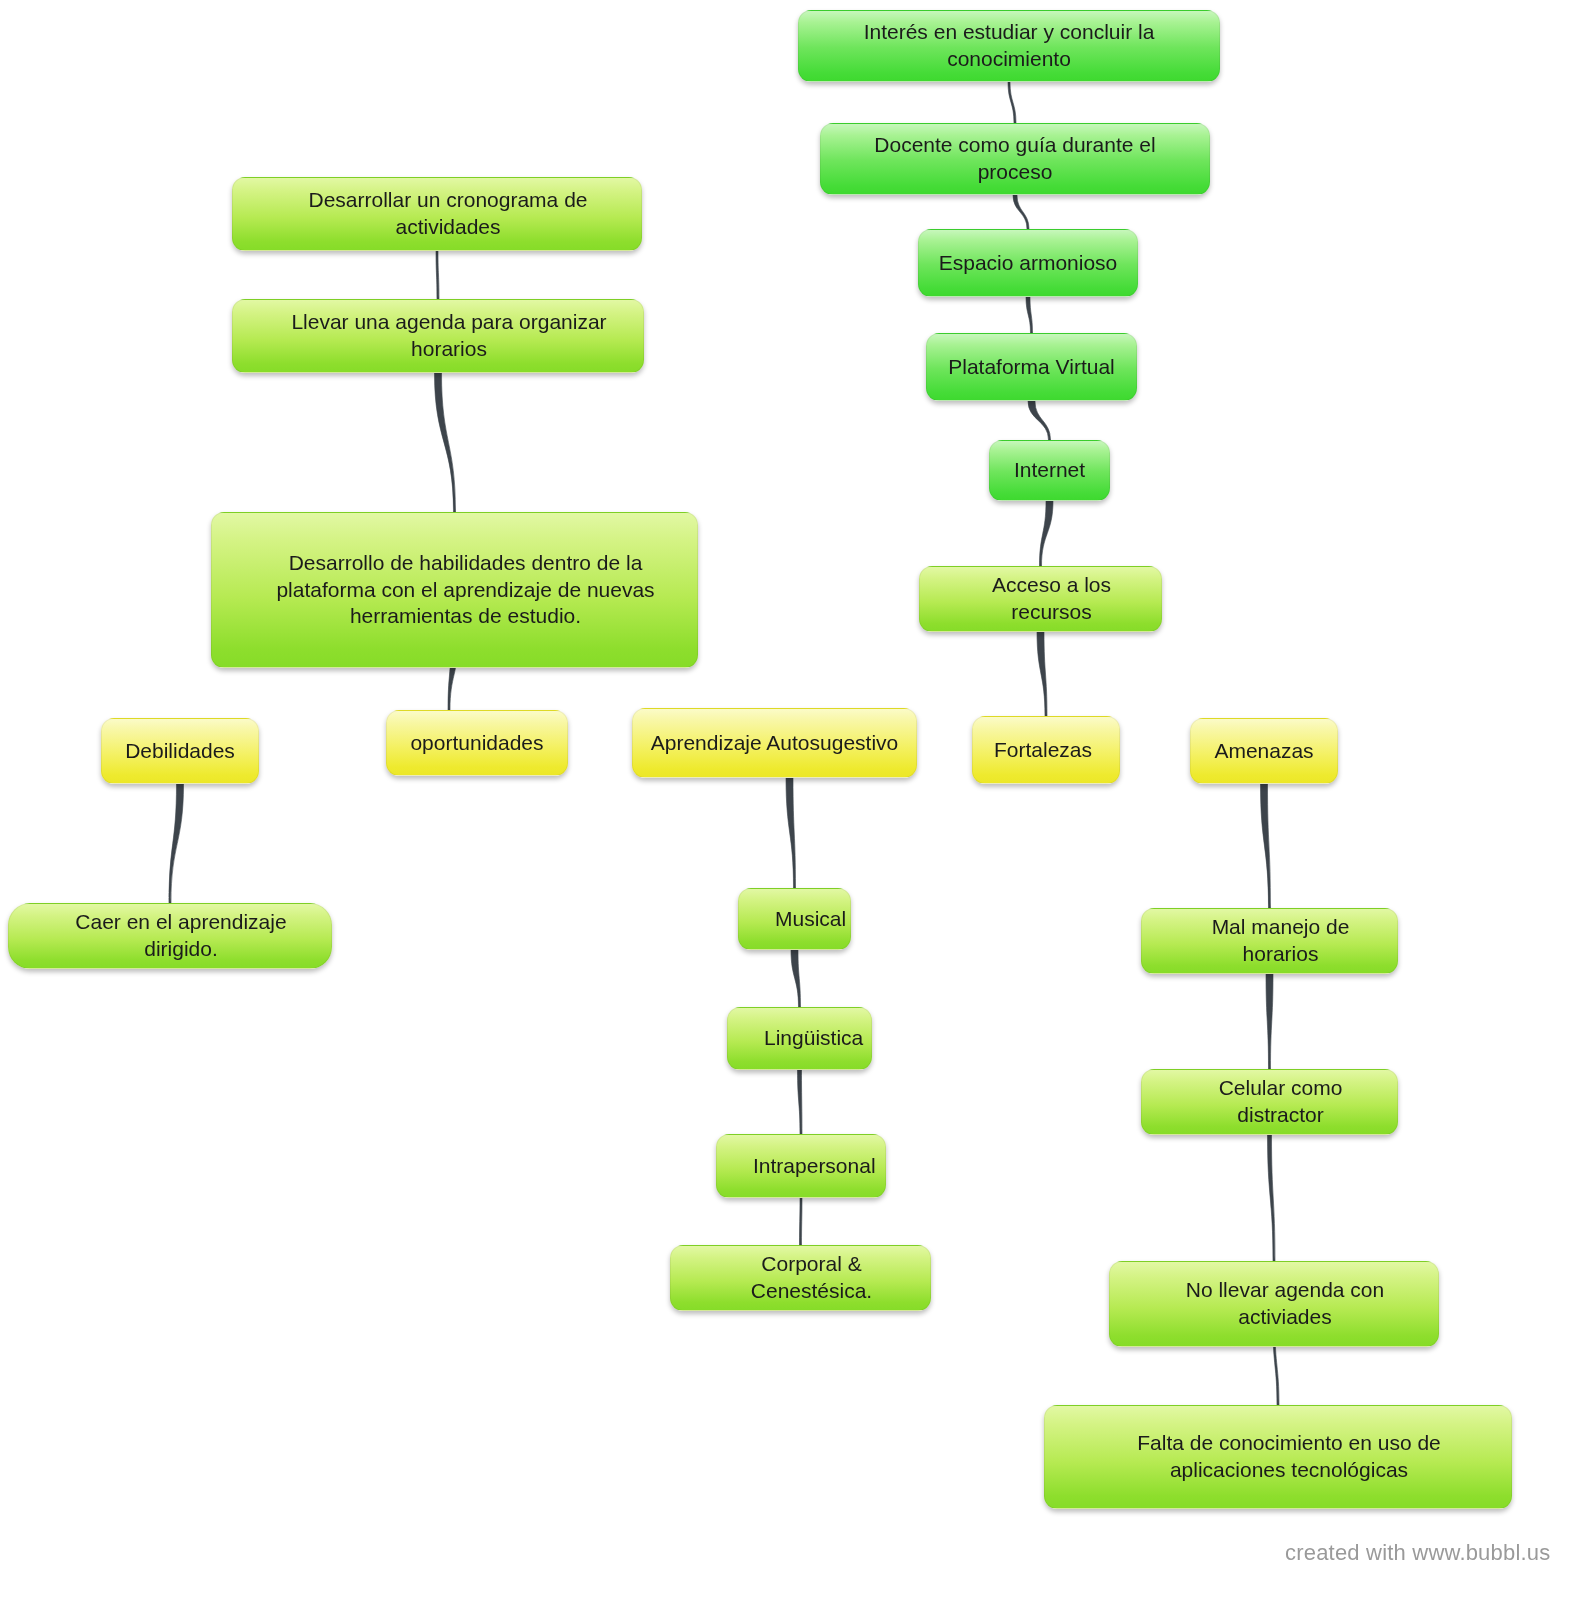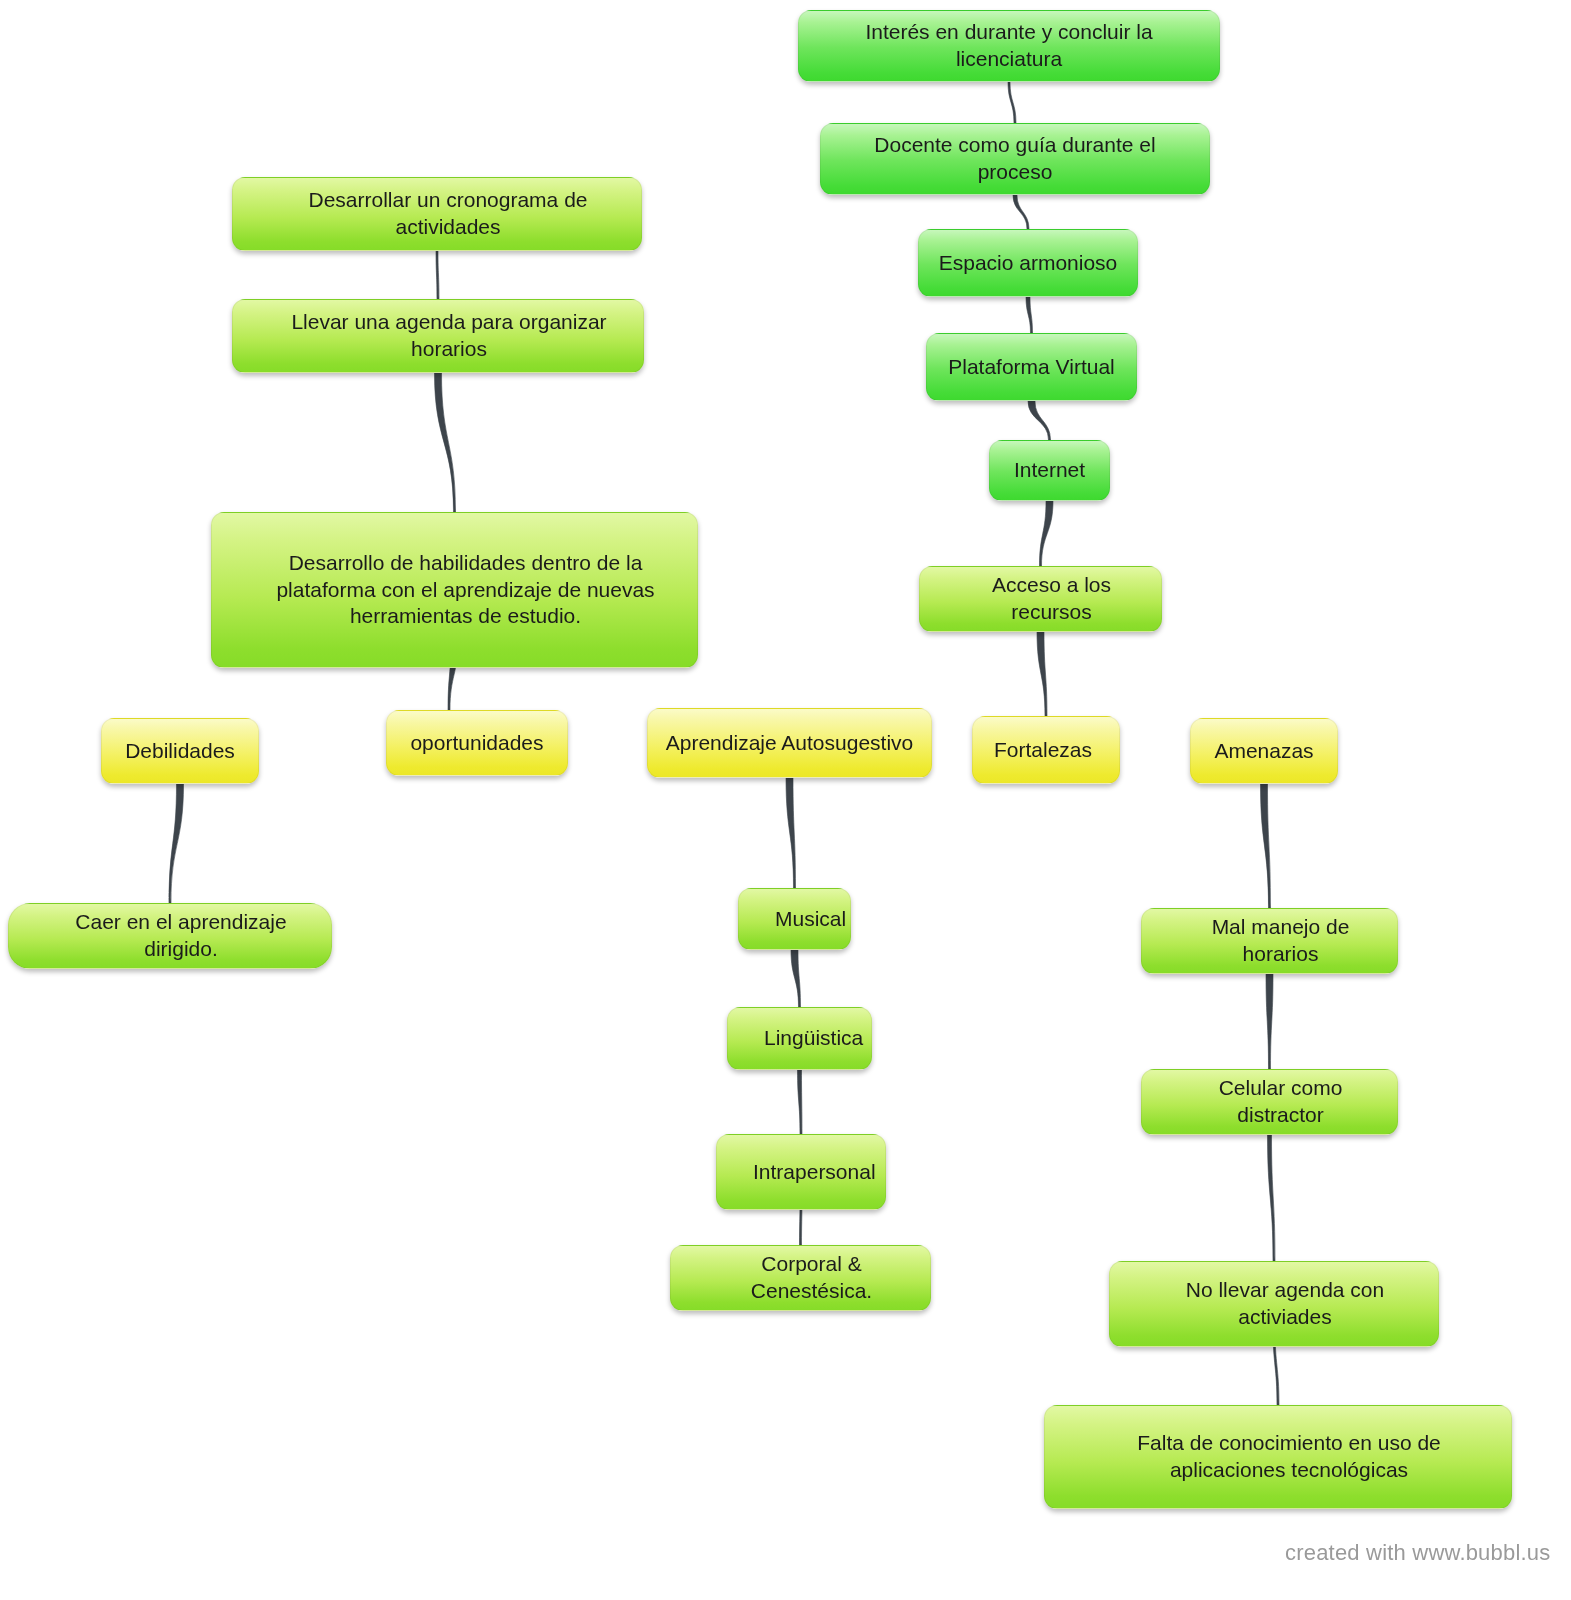--- a/index.html
+++ b/index.html
@@ -88,21 +88,21 @@
       <path d="M 791 950 C 791 978.5, 798.5 978.5, 798.5 1007 L 800.5 1007 C 800.5 978.5, 798 978.5, 798 950 Z" fill="#3d444b" stroke="#3d444b" stroke-width="0.6"></path>
       <path d="M 797.5 1070 C 797.5 1102, 800 1102, 800 1134 L 802 1134 C 802 1102, 801.5 1102, 801.5 1070 Z" fill="#3d444b" stroke="#3d444b" stroke-width="0.6"></path>
       <path d="M 800 1198 C 800 1221.5, 799.5 1221.5, 799.5 1245 L 801.5 1245 C 801.5 1221.5, 802 1221.5, 802 1198 Z" fill="#3d444b" stroke="#3d444b" stroke-width="0.6"></path>
       <path d="M 1260.5 784 C 1260.5 846, 1268.5 846, 1268.5 908 L 1270.5 908 C 1270.5 846, 1267.5 846, 1267.5 784 Z" fill="#3d444b" stroke="#3d444b" stroke-width="0.6"></path>
       <path d="M 1266 974 C 1266 1021.5, 1268.5 1021.5, 1268.5 1069 L 1270.5 1069 C 1270.5 1021.5, 1273 1021.5, 1273 974 Z" fill="#3d444b" stroke="#3d444b" stroke-width="0.6"></path>
       <path d="M 1267.5 1135 C 1267.5 1198, 1273 1198, 1273 1261 L 1275 1261 C 1275 1198, 1271.5 1198, 1271.5 1135 Z" fill="#3d444b" stroke="#3d444b" stroke-width="0.6"></path>
       <path d="M 1273 1327 C 1273 1366, 1277 1366, 1277 1405 L 1279 1405 C 1279 1366, 1275 1366, 1275 1327 Z" fill="#3d444b" stroke="#3d444b" stroke-width="0.6"></path>
     </svg>
   <div id="node-layer">
       <div class="node green" style="left: 798px; top: 10px; width: 422px; height: 72px;">
-        <span class="label">Interés en durante y concluir la licenciatura</span>
+        <span class="label">Interés en estudiar y concluir la conocimiento</span>
       </div>
       <div class="node green" style="left: 820px; top: 123px; width: 390px; height: 72px;">
         <span class="label">Docente como guía durante el proceso</span>
       </div>
       <div class="node green" style="left: 918px; top: 229px; width: 220px; height: 68px;">
         <span class="label">Espacio armonioso</span>
       </div>
       <div class="node green" style="left: 926px; top: 333px; width: 211px; height: 68px;">
         <span class="label">Plataforma Virtual</span>
       </div>
@@ -126,30 +126,30 @@
       </div>
       <div class="node yellow" style="left: 358px; top: 710px; width: 182px; height: 66px; margin-left: 28px;">
         <span class="label">oportunidades</span>
       </div>
       <div class="node yellow" style="left: 101px; top: 718px; width: 158px; height: 66px;">
         <span class="label">Debilidades</span>
       </div>
       <div class="node lime" style="left: 8px; top: 903px; width: 324px; height: 66px; border-radius: 22px;">
         <span class="label">Caer en el aprendizaje dirigido.</span>
       </div>
-      <div class="node yellow" style="left: 647px; top: 708px; width: 285px; height: 70px;">
+      <div class="node yellow" style="left: 632px; top: 708px; width: 285px; height: 70px;">
         <span class="label">Aprendizaje Autosugestivo</span>
       </div>
       <div class="node lime" style="left: 738px; top: 888px; width: 113px; height: 62px;">
         <span class="label">Musical</span>
       </div>
       <div class="node lime" style="left: 727px; top: 1007px; width: 145px; height: 63px;">
         <span class="label">Lingüistica</span>
       </div>
-      <div class="node lime" style="left: 716px; top: 1134px; width: 170px; height: 76px;">
+      <div class="node lime" style="left: 716px; top: 1134px; width: 170px; height: 64px;">
         <span class="label">Intrapersonal</span>
       </div>
       <div class="node lime" style="left: 670px; top: 1245px; width: 261px; height: 66px;">
         <span class="label">Corporal &amp; Cenestésica.</span>
       </div>
       <div class="node yellow" style="left: 1190px; top: 718px; width: 148px; height: 66px;">
         <span class="label">Amenazas</span>
       </div>
       <div class="node lime" style="left: 1141px; top: 908px; width: 257px; height: 66px;">
         <span class="label">Mal manejo de horarios</span>

